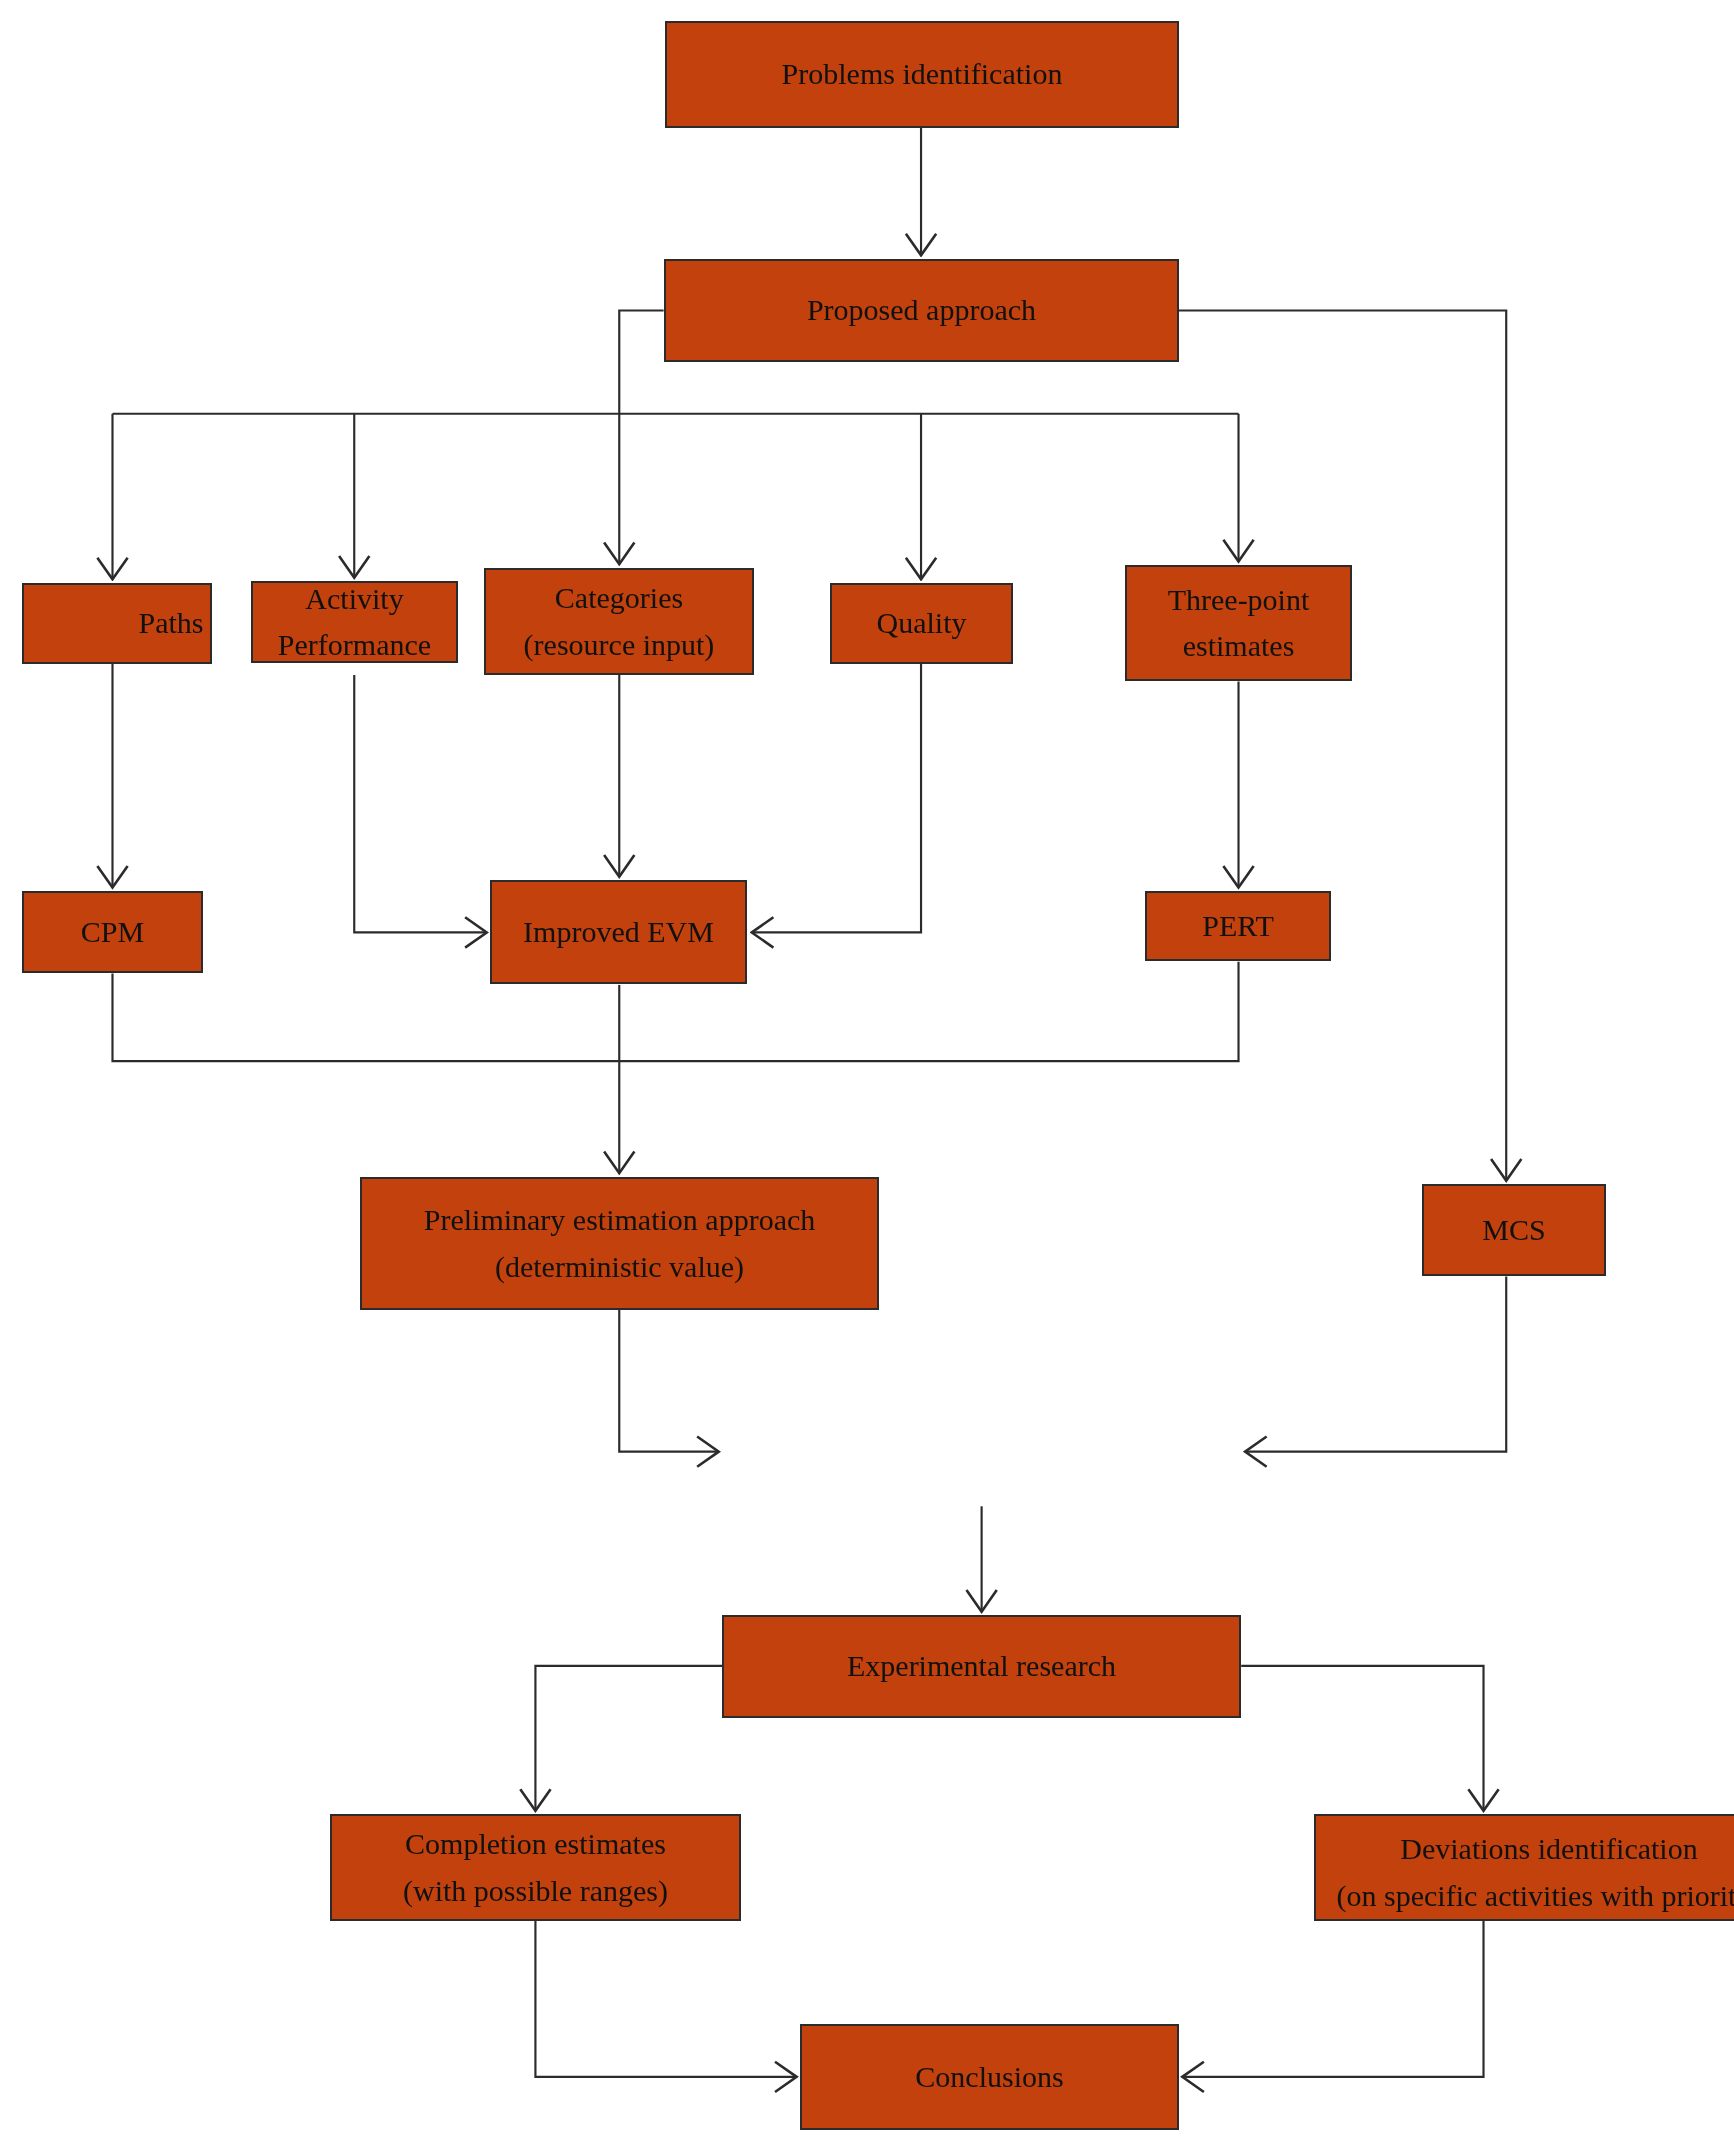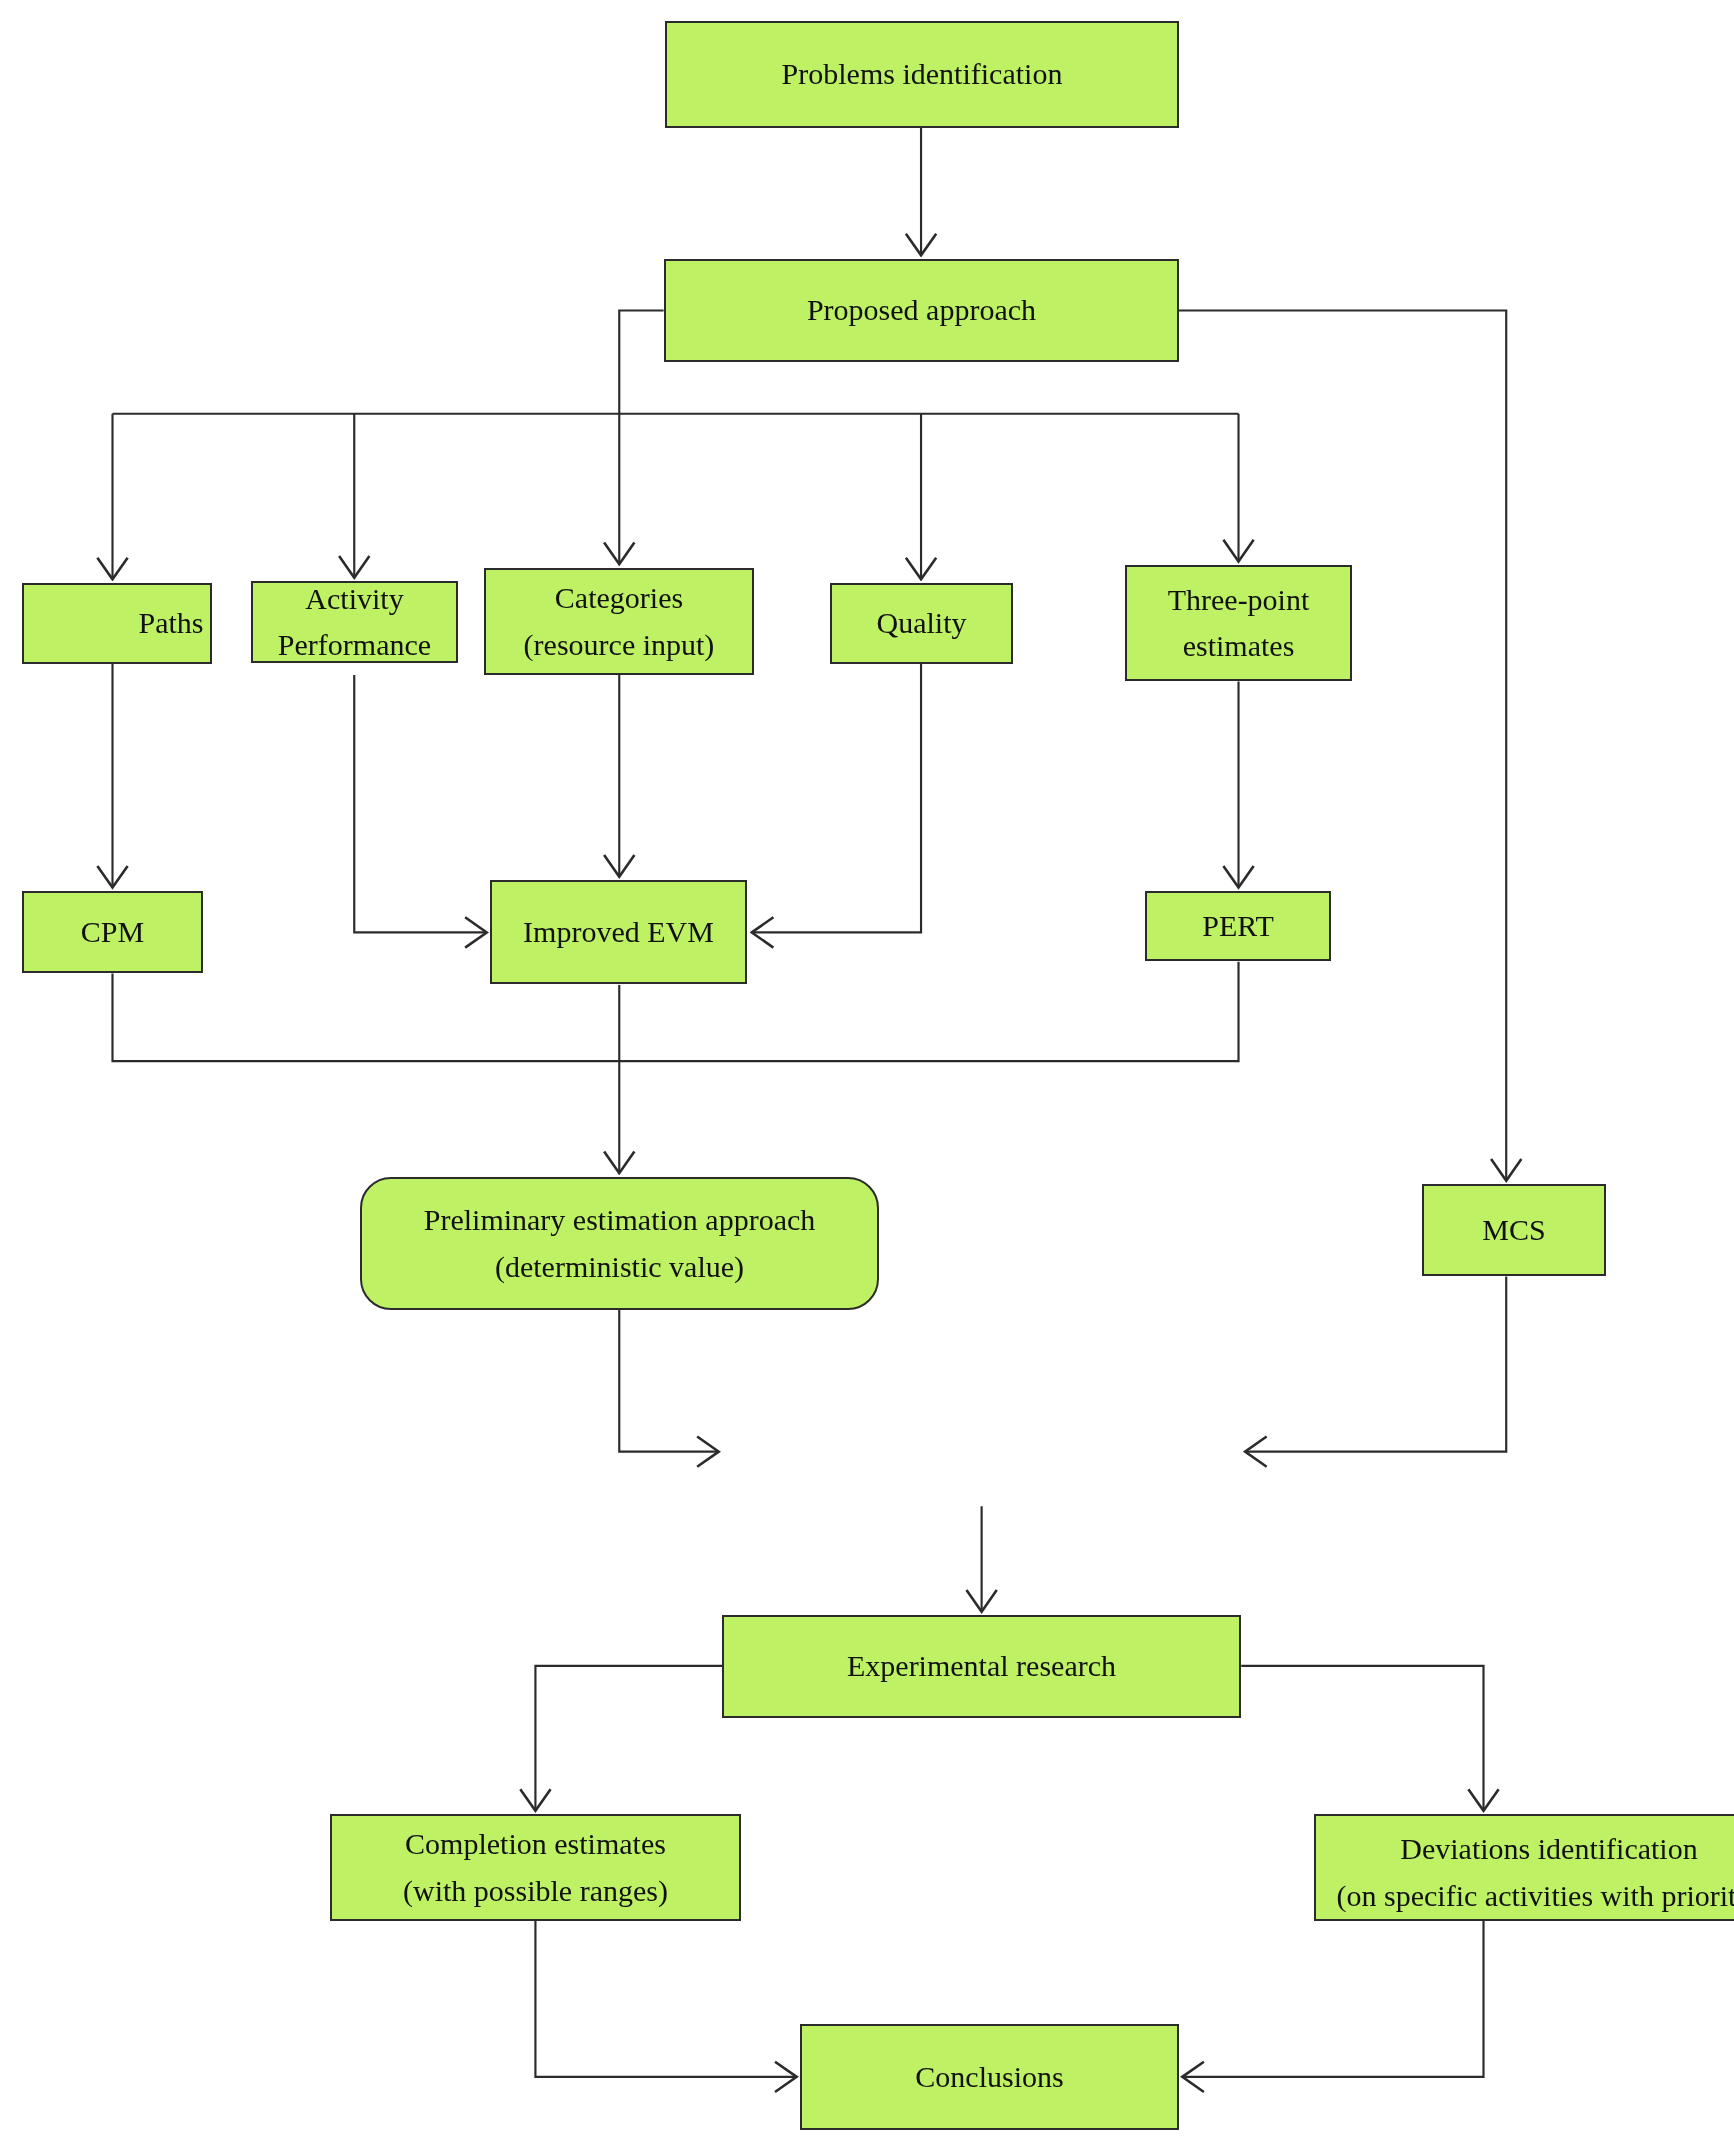--- a/index.html
+++ b/index.html
@@ -12,21 +12,21 @@
   }
   #connectors {
     position: absolute;
     left: 0; top: 0;
     width: 1735px; height: 2151px;
   }
   .edge { stroke: #2b2b2b; stroke-width: 4; fill: none; }
   .node {
     position: absolute;
     box-sizing: border-box;
-    background: #bef264;
+    background: #c2410c;
     border: 2.7px solid #2b2b2b;
     display: flex;
     align-items: center;
     justify-content: center;
     text-align: center;
   }
   .lbl {
     display: block;
     white-space: pre-line;
     font-size: 30px;
@@ -38,21 +38,21 @@
   #n-problems     { left: 665px; top: 20.5px;   width: 514px; height: 107px; }
   #n-proposed     { left: 664px; top: 259px;  width: 515px; height: 103px; }
   #n-paths        { left: 22px;   top: 583px; width: 190px; height: 81px; justify-content: flex-end; }
   #n-activity     { left: 251px;  top: 581px; width: 207px; height: 82px; }
   #n-categories   { left: 484px;  top: 568px; width: 270px; height: 107px; }
   #n-quality      { left: 830px; top: 583px; width: 183px; height: 81px; }
   #n-threepoint   { left: 1125px; top: 565px; width: 227px; height: 116px; }
   #n-cpm          { left: 22px;   top: 891px; width: 181px; height: 82px; }
   #n-improvedevm  { left: 490px;  top: 880px; width: 257px; height: 104px; }
   #n-pert         { left: 1145px; top: 891px; width: 186px; height: 70px; }
-  #n-preliminary  { left: 360px;  top: 1177px; width: 519px; height: 133px; border-radius: 31px; }
+  #n-preliminary  { left: 360px;  top: 1177px; width: 519px; height: 133px; }
   #n-mcs          { left: 1414px; top: 1184px; width: 184px; height: 92px; margin-left: 8px; }
   #n-ultimate     { left: 722px; top: 1396px; width: 519px; height: 110px; }
   #n-experimental { left: 722px; top: 1615px; width: 519px; height: 103px; }
   #n-completion   { left: 330px;  top: 1814px; width: 411px; height: 107px; }
   #n-deviations   { left: 1314px; top: 1814px; width: 470px; height: 107px; align-items: flex-end; }
   #n-conclusions  { left: 800px; top: 2024px; width: 379px; height: 106px; }
 </style>
 </head>
 <body>
 

